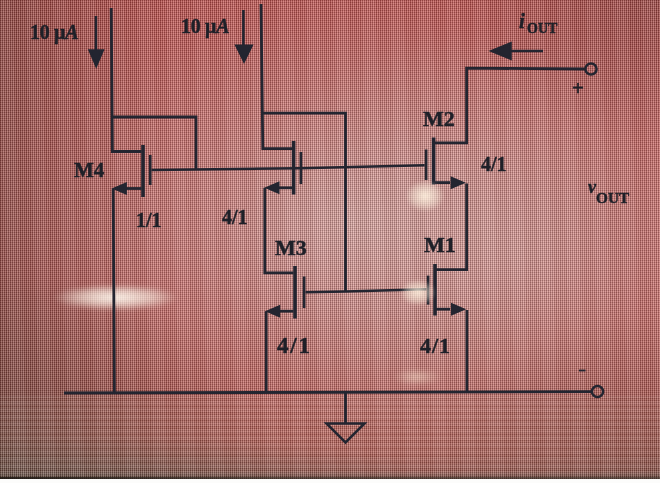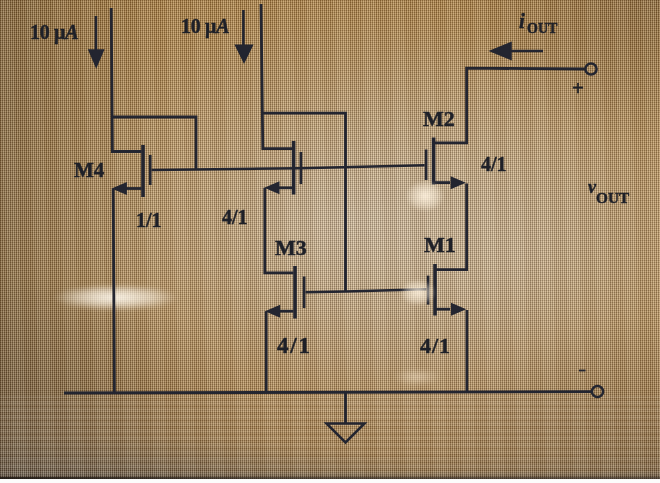--- a/index.html
+++ b/index.html
@@ -1,16 +1,16 @@
 <!DOCTYPE html>
 <html><head>
 <meta charset="utf-8">
 <style>
 html,body{margin:0;padding:0;}
-#wrap{position:relative;width:660px;height:483px;overflow:hidden;background:#a16207;font-family:"Liberation Serif",serif;}
+#wrap{position:relative;width:660px;height:483px;overflow:hidden;background:#b91c1c;font-family:"Liberation Serif",serif;}
 #shade{position:absolute;inset:0;
 background:
  linear-gradient(to top, rgba(38,30,22,0.72) 0px, rgba(45,36,26,0.55) 7px, rgba(80,66,52,0.30) 12px, rgba(110,88,62,0.14) 32px, rgba(120,92,64,0.08) 62px, rgba(0,0,0,0) 97px),
  linear-gradient(to right, rgba(42,36,28,0.34) 0px, rgba(42,36,28,0.22) 45px, rgba(42,36,28,0.10) 100px, rgba(0,0,0,0) 165px),
  radial-gradient(300px 210px at 0px 0px, rgba(46,42,36,0.05), rgba(0,0,0,0) 75%),
  radial-gradient(380px 280px at 0px 483px, rgba(40,29,18,0.46), rgba(0,0,0,0) 75%),
  radial-gradient(460px 60px at 110px 478px, rgba(42,34,22,0.42), rgba(0,0,0,0) 70%),
  radial-gradient(260px 190px at 660px 0px, rgba(45,38,38,0.26), rgba(0,0,0,0) 75%),
  radial-gradient(320px 220px at 660px 483px, rgba(40,30,22,0.30), rgba(0,0,0,0) 75%),
  linear-gradient(to bottom, rgba(0,0,0,0) 0%, rgba(0,0,0,0) 58%, rgba(150,112,80,0.07) 75%, rgba(155,115,82,0.13) 100%),

